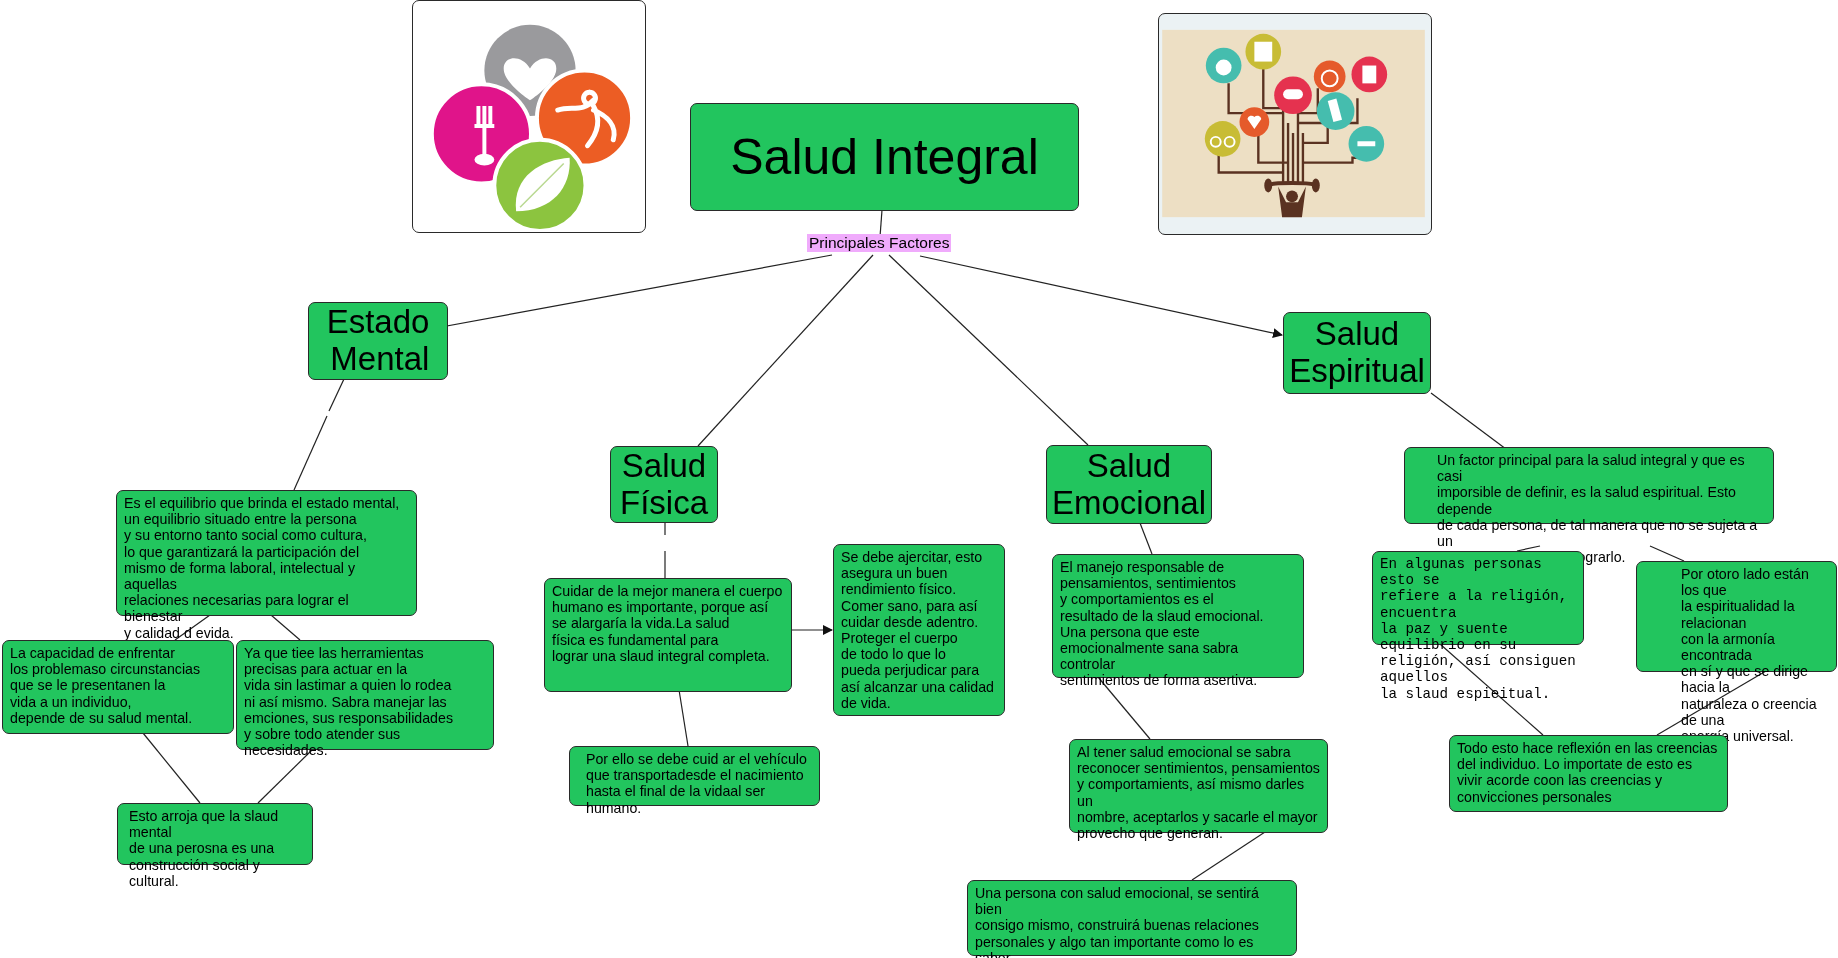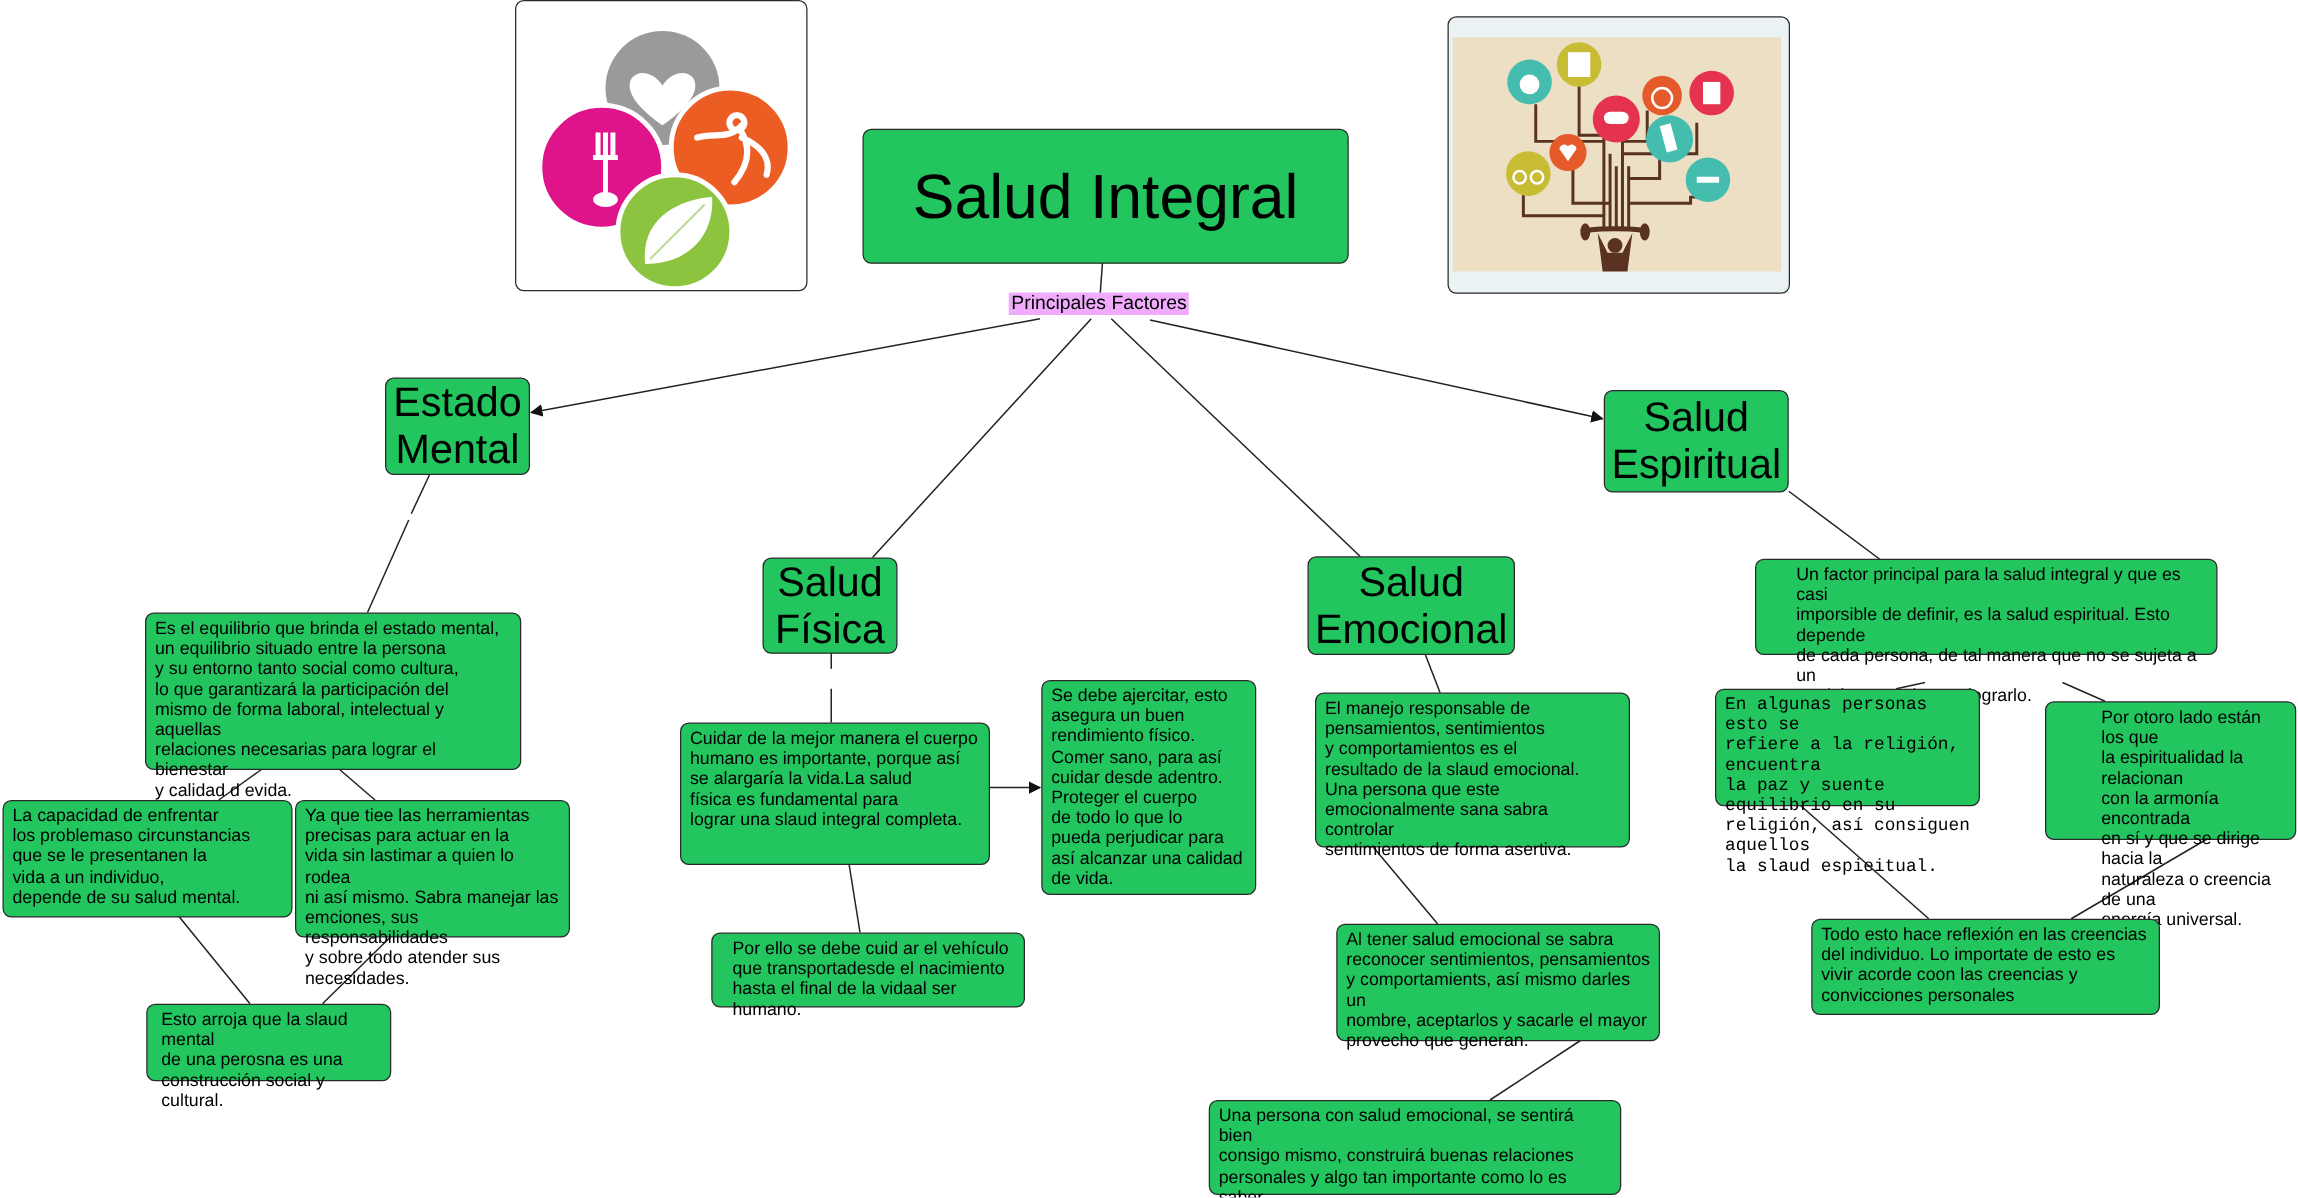--- a/index.html
+++ b/index.html
@@ -101,42 +101,42 @@
     <circle cx="134" cy="184" r="6" fill="#5a3221"></circle>
     <path d="M120,174 L128,190 H140 L148,174 L144,205 H124 z" fill="#5a3221"></path>
     <ellipse cx="110" cy="173" rx="4" ry="7" fill="#5a3221"></ellipse>
     <ellipse cx="158" cy="173" rx="4" ry="7" fill="#5a3221"></ellipse>
   </svg>
 </div>
 
 <div class="node concept title-node" style="left:690px;top:103px;width:389px;height:108px;">Salud Integral</div>
 <div class="link-label" style="left:807px;top:234px;">Principales Factores</div>
 
-<div class="node concept" style="left:308px;top:302px;width:116px;height:78px;">Estado
+<div class="node concept" style="left:308px;top:302px;width:140px;height:78px;text-align:right;">Estado
 Mental</div>
 <div class="node concept" style="left:610px;top:446px;width:108px;height:77px;">Salud
 Física</div>
 <div class="node concept" style="left:1046px;top:445px;width:166px;height:79px;">Salud
 Emocional</div>
 <div class="node concept" style="left:1283px;top:312px;width:148px;height:82px;">Salud
 Espiritual</div>
 
 <div class="node note" style="left:116px;top:490px;width:301px;height:126px;">Es el equilibrio que brinda el estado mental,
 un equilibrio situado entre la persona
 y su entorno tanto social como cultura,
 lo que garantizará la participación del
 mismo de forma laboral, intelectual y aquellas
 relaciones necesarias para lograr el bienestar
 y calidad d evida.</div>
 <div class="node note" style="left:2px;top:640px;width:232px;height:94px;">La capacidad de enfrentar
 los problemaso circunstancias
 que se le presentanen la
 vida a un individuo,
 depende de su salud mental.</div>
-<div class="node note" style="left:236px;top:640px;width:220px;height:110px;">Ya que tiee las herramientas
+<div class="node note" style="left:236px;top:640px;width:258px;height:110px;">Ya que tiee las herramientas
 precisas para actuar en la
 vida sin lastimar a quien lo rodea
 ni así mismo. Sabra manejar las
 emciones, sus responsabilidades
 y sobre todo atender sus necesidades.</div>
 <div class="node note" style="left:117px;top:803px;width:196px;height:62px;padding-left:11px;">Esto arroja que la slaud mental
 de una perosna es una
 construcción social y cultural.</div>
 
 <div class="node note" style="left:544px;top:578px;width:248px;height:114px;">Cuidar de la mejor manera el cuerpo

